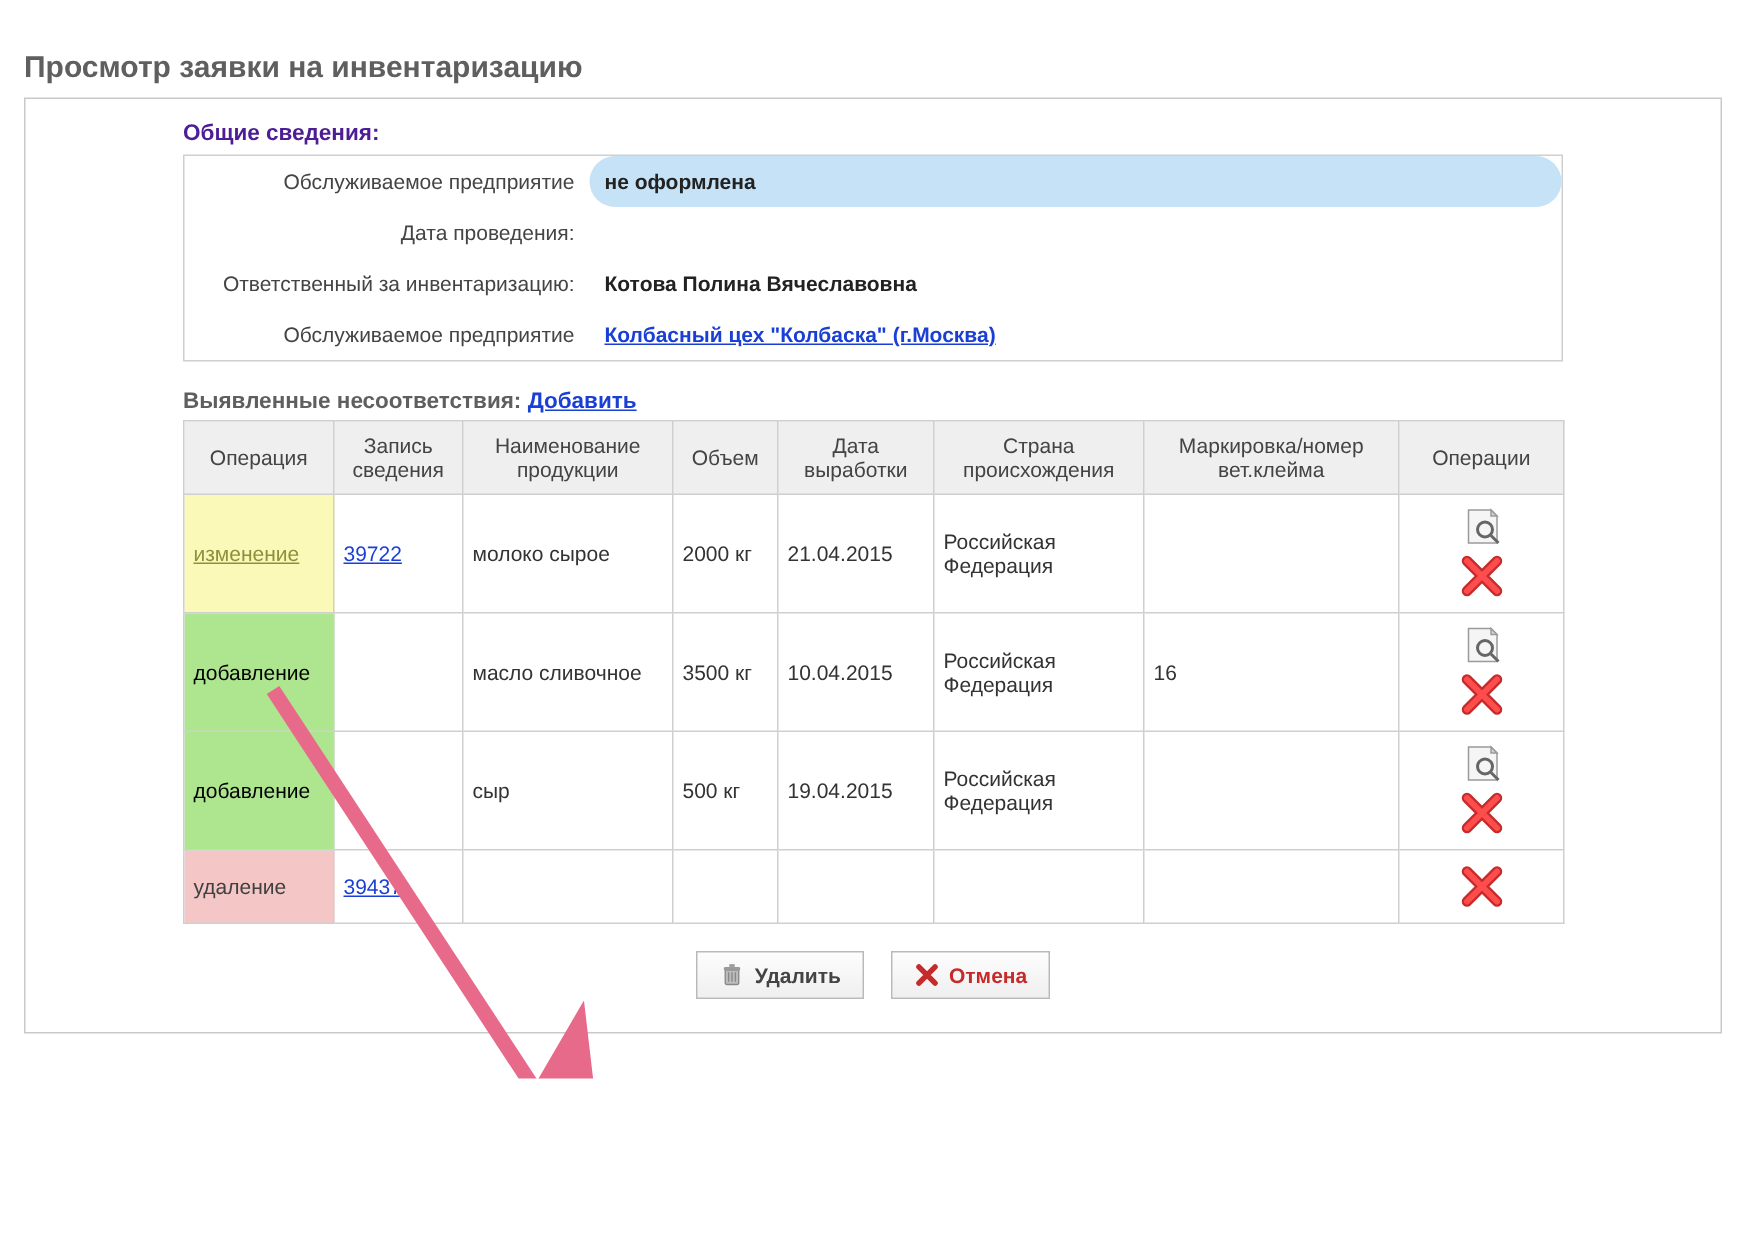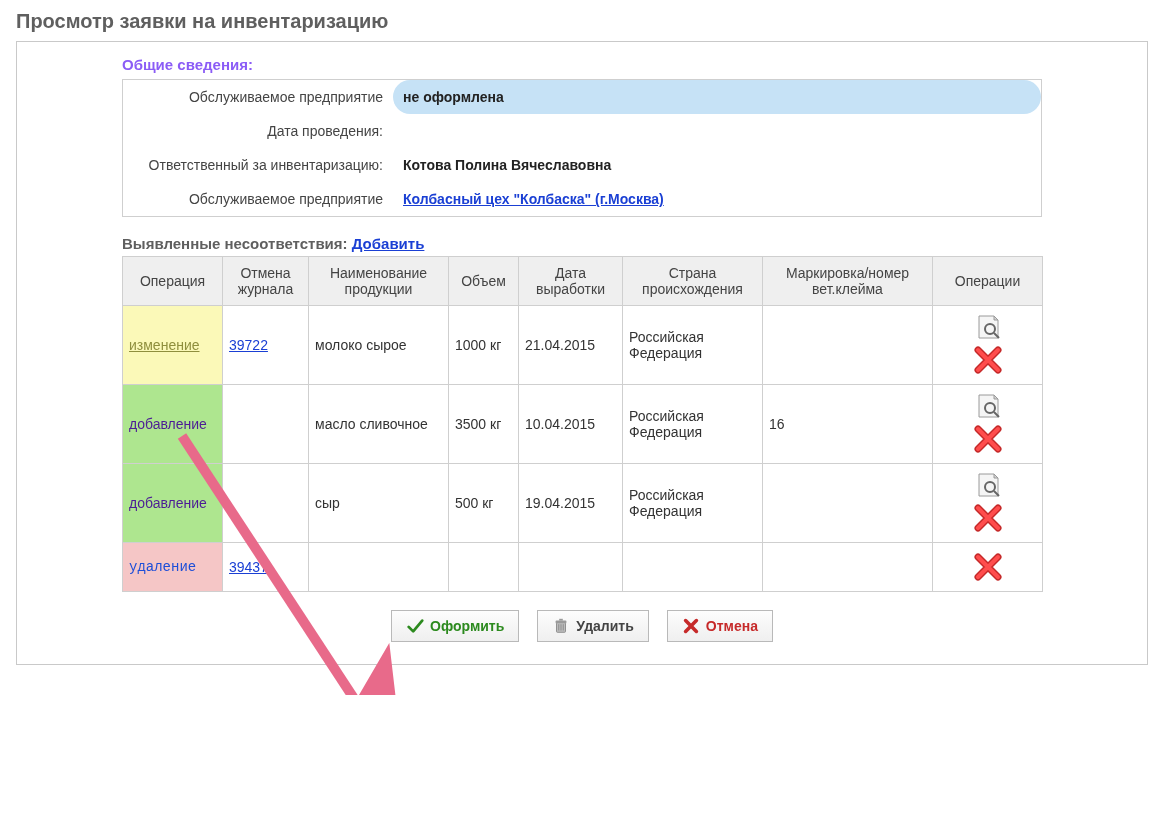--- a/index.html
+++ b/index.html
@@ -7,38 +7,39 @@
     padding: 0;
     background: #ffffff;
     font-family: Arial, Helvetica, sans-serif;
     font-size: 14px;
     color: #333;
   }
   .page {
     width: 1164px;
     box-sizing: border-box;
     padding: 10px 16px 30px 16px;
+    margin-top: 24px;
   }
   h2.page-title {
     margin: 0 0 8px 0;
     font-size: 20px;
     font-weight: bold;
     color: #5f5f5f;
   }
   .panel {
     border: 1px solid #c9c9c9;
     padding: 8px 10px 22px 10px;
     box-sizing: border-box;
   }
   .inner {
     width: 920px;
     margin: 0 auto;
   }
   .section-title {
-    color: #8b5cf6;
+    color: #4c1d95;
     font-weight: bold;
     font-size: 15px;
     margin: 6px 0 6px 0;
   }
   .info-box {
     border: 1px solid #cfcfcf;
     width: 100%;
     box-sizing: border-box;
   }
   .info-row {
@@ -103,22 +104,22 @@
     background: #efefef;
     color: #444;
     font-weight: normal;
     text-align: center;
   }
   .op-cell {
     text-align: center;
     font-size: 13px;
   }
   .op-change { background: #fbf9b8; color: #8f8f3d; text-decoration: underline; }
-  .op-add    { background: #aee68f; color: #4c1d95; }
-  .op-delete { background: #f5c6c6; color: #1d4ed8; font-family: Liberation Mono, monospace; }
+  .op-add    { background: #aee68f; color: #000000; }
+  .op-delete { background: #f5c6c6; color: #404040; }
   .ops-cell {
     text-align: center;
   }
   .ops-cell .icon-stack {
     display: flex;
     flex-direction: column;
     align-items: center;
     gap: 4px;
   }
   .view-icon {
@@ -209,35 +210,35 @@
             <col style="width:140px">
             <col style="width:70px">
             <col style="width:104px">
             <col style="width:140px">
             <col style="width:170px">
             <col style="width:110px">
           </colgroup>
           <thead>
               <tr id="thead-row">
                 <th>Операция</th>
-                <th>Отмена журнала</th>
+                <th>Запись сведения</th>
                 <th>Наименование продукции</th>
                 <th>Объем</th>
                 <th>Дата выработки</th>
                 <th>Страна происхождения</th>
                 <th>Маркировка/номер вет.клейма</th>
                 <th>Операции</th>
               </tr>
             </thead>
           <tbody id="tbody">
               <tr>
                 <td class="op-cell op-change">изменение</td>
                 <td><a class="link normal">39722</a></td>
                 <td>молоко сырое</td>
-                <td>1000 кг</td>
+                <td>2000 кг</td>
                 <td>21.04.2015</td>
                 <td>Российская Федерация</td>
                 <td></td>
                 <td class="ops-cell">
                   <div class="icon-stack">
                     <span class="view-icon"><svg viewBox="0 0 28 26" width="28" height="26">
                         <path d="M5 2 H20 L24 6 V24 H5 Z" fill="#f5f5f5" stroke="#9a9a9a"></path>
                         <path d="M20 2 L24 6 H20 Z" fill="#d4d4d4" stroke="#9a9a9a"></path>
                         <circle cx="16" cy="15" r="5" fill="none" stroke="#666" stroke-width="2"></circle>
                         <line x1="20" y1="19" x2="25" y2="24" stroke="#666" stroke-width="2"></line>
@@ -319,28 +320,20 @@
           <defs>
             <marker id="ahead" markerWidth="12" markerHeight="12" refX="6" refY="6" orient="auto">
               <path d="M0,0 L12,6 L0,12 L3,6 Z" fill="#e86a8a"></path>
             </marker>
           </defs>
           <line x1="20" y1="10" x2="210" y2="300" stroke="#e86a8a" stroke-width="10" marker-end="url(#ahead)"></line>
         </svg>
       </div>
 
       <div class="toolbar">
-        <button class="btn green-text">
-          <span class="btn-icon">
-            <svg viewBox="0 0 20 20" width="18" height="18">
-                <path d="M3 11 L8 16 L18 4" stroke="#2c8a1e" stroke-width="3" fill="none" stroke-linecap="round" stroke-linejoin="round"></path>
-              </svg>
-          </span>
-          <span class="label">Оформить</span>
-        </button>
 
 
         <button class="btn">
           <span class="btn-icon">
             <svg viewBox="0 0 20 20" width="18" height="18">
               <rect x="5" y="6" width="10" height="11" rx="1" fill="#bdbdbd" stroke="#888"></rect>
               <rect x="4" y="4" width="12" height="3" rx="1" fill="#9a9a9a"></rect>
               <rect x="8" y="2" width="4" height="2" fill="#9a9a9a"></rect>
               <line x1="7.5" y1="8" x2="7.5" y2="15" stroke="#888"></line>
               <line x1="10" y1="8" x2="10" y2="15" stroke="#888"></line>

